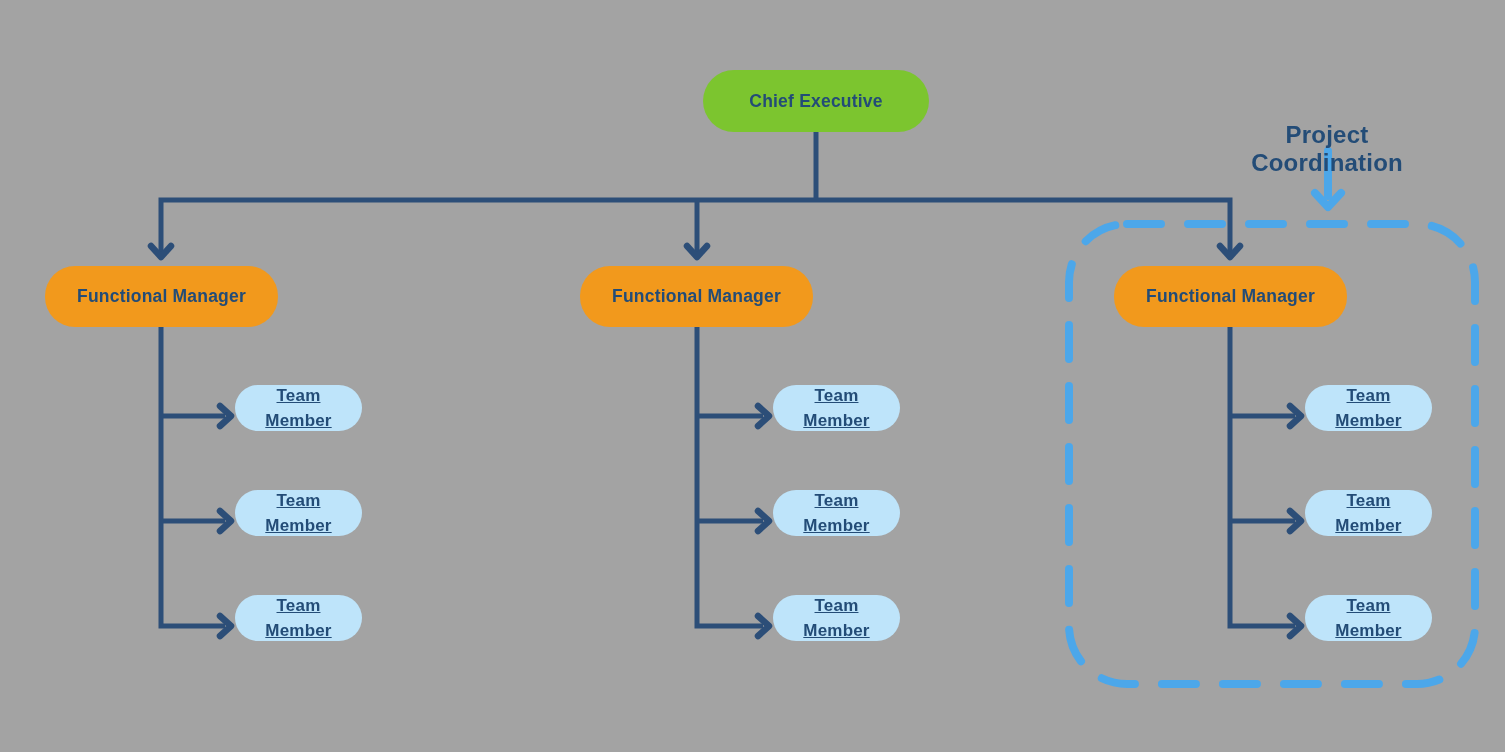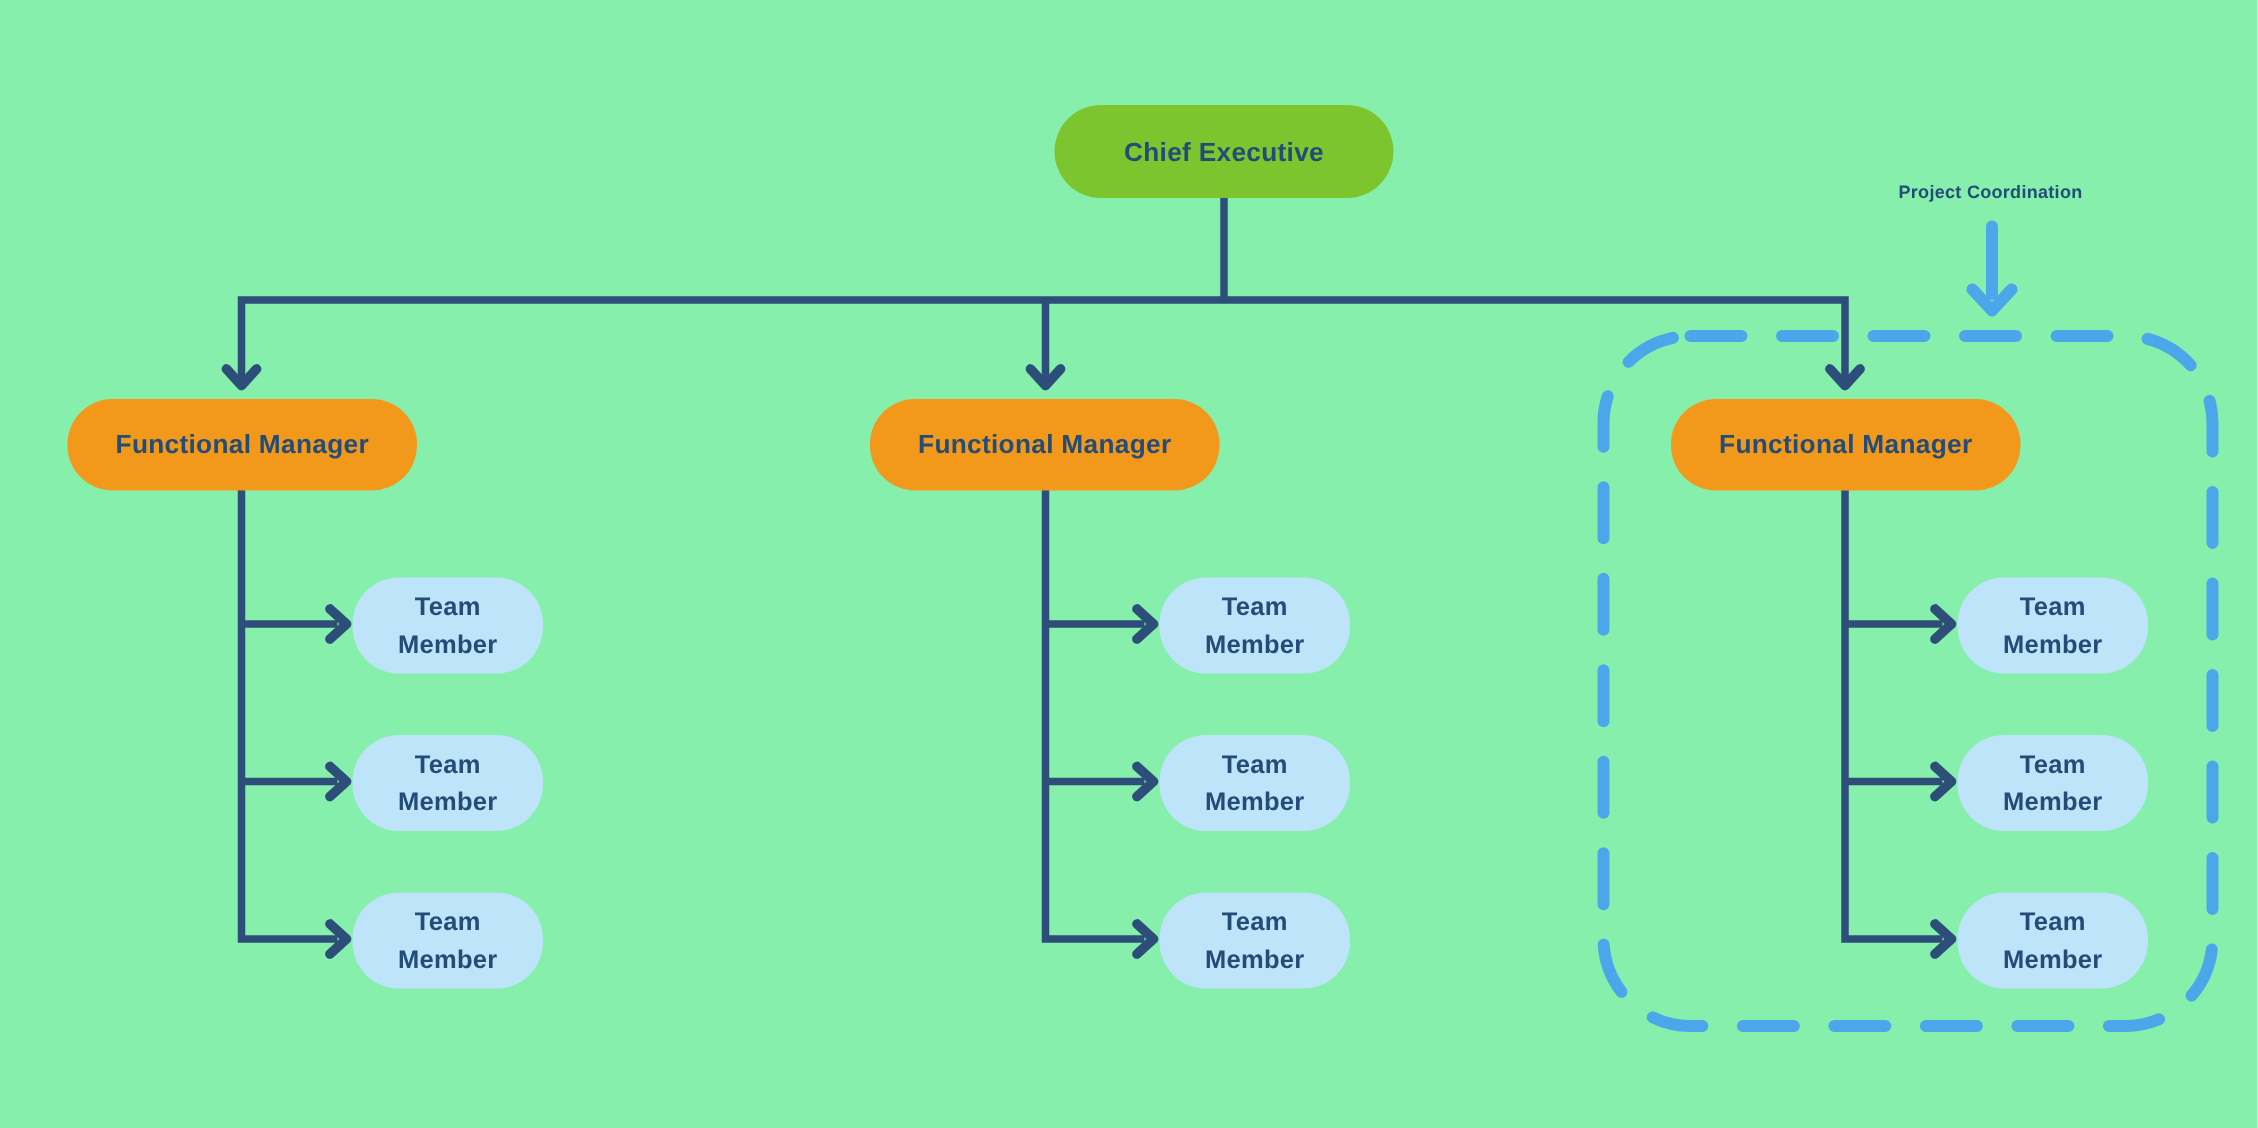--- a/index.html
+++ b/index.html
@@ -5,21 +5,21 @@
   html, body {
     margin: 0;
     padding: 0;
     background: #ffffff;
     font-family: "Liberation Sans", "DejaVu Sans", sans-serif;
   }
   .canvas {
     position: relative;
     width: 1505px;
     height: 752px;
-    background: #86efac;
+    background: #a3a3a3;
     overflow: hidden;
   }
   .connector-layer {
     position: absolute;
     left: 0;
     top: 0;
     width: 1505px;
     height: 752px;
     z-index: 1;
   }
@@ -46,42 +46,43 @@
     top: 266px;
     width: 233px; height: 61px;
     background: #F2991C;
     border-radius: 30px;
     font-size: 17.5px;
   }
   .node-manager.col-0 { left: 45px; }
   .node-manager.col-1 { left: 580px; }
   .node-manager.col-2 { left: 1114px; }
   .node-member {
-    width: 127px; height: 64px;
+    width: 127px; height: 46px;
     background: #BEE4FA;
     border-radius: 31px;
     font-size: 17px;
     line-height: 25px;
     padding: 0 22px;
+    text-decoration: underline;
   }
   .node-member.col-0 { left: 235px; }
   .node-member.col-1 { left: 773px; }
   .node-member.col-2 { left: 1305px; }
   .node-member.row-0 { top: 385px; }
   .node-member.row-1 { top: 490px; }
   .node-member.row-2 { top: 595px; }
   .annotation-label {
     position: absolute;
     z-index: 2;
     left: 1227px; top: 121px;
     width: 200px;
     text-align: center;
     color: #234C77;
     font-weight: 700;
-    font-size: 12px;
+    font-size: 24px;
     letter-spacing: 0.2px;
   }
   .navy-line   { stroke: #2C4E78; stroke-width: 5;   fill: none; stroke-linejoin: miter; }
   .navy-arrow  { stroke: #2C4E78; stroke-width: 6.5; fill: none; stroke-linecap: round; stroke-linejoin: round; }
   .blue-dash   { stroke: #4CA7EA; stroke-width: 8;   fill: none; stroke-linecap: round; stroke-dasharray: 34 27; }
   .blue-line   { stroke: #4CA7EA; stroke-width: 8;   fill: none; stroke-linecap: round; }
   .blue-arrow  { stroke: #4CA7EA; stroke-width: 8;   fill: none; stroke-linecap: round; stroke-linejoin: round; }
 </style>
 </head>
 <body>

